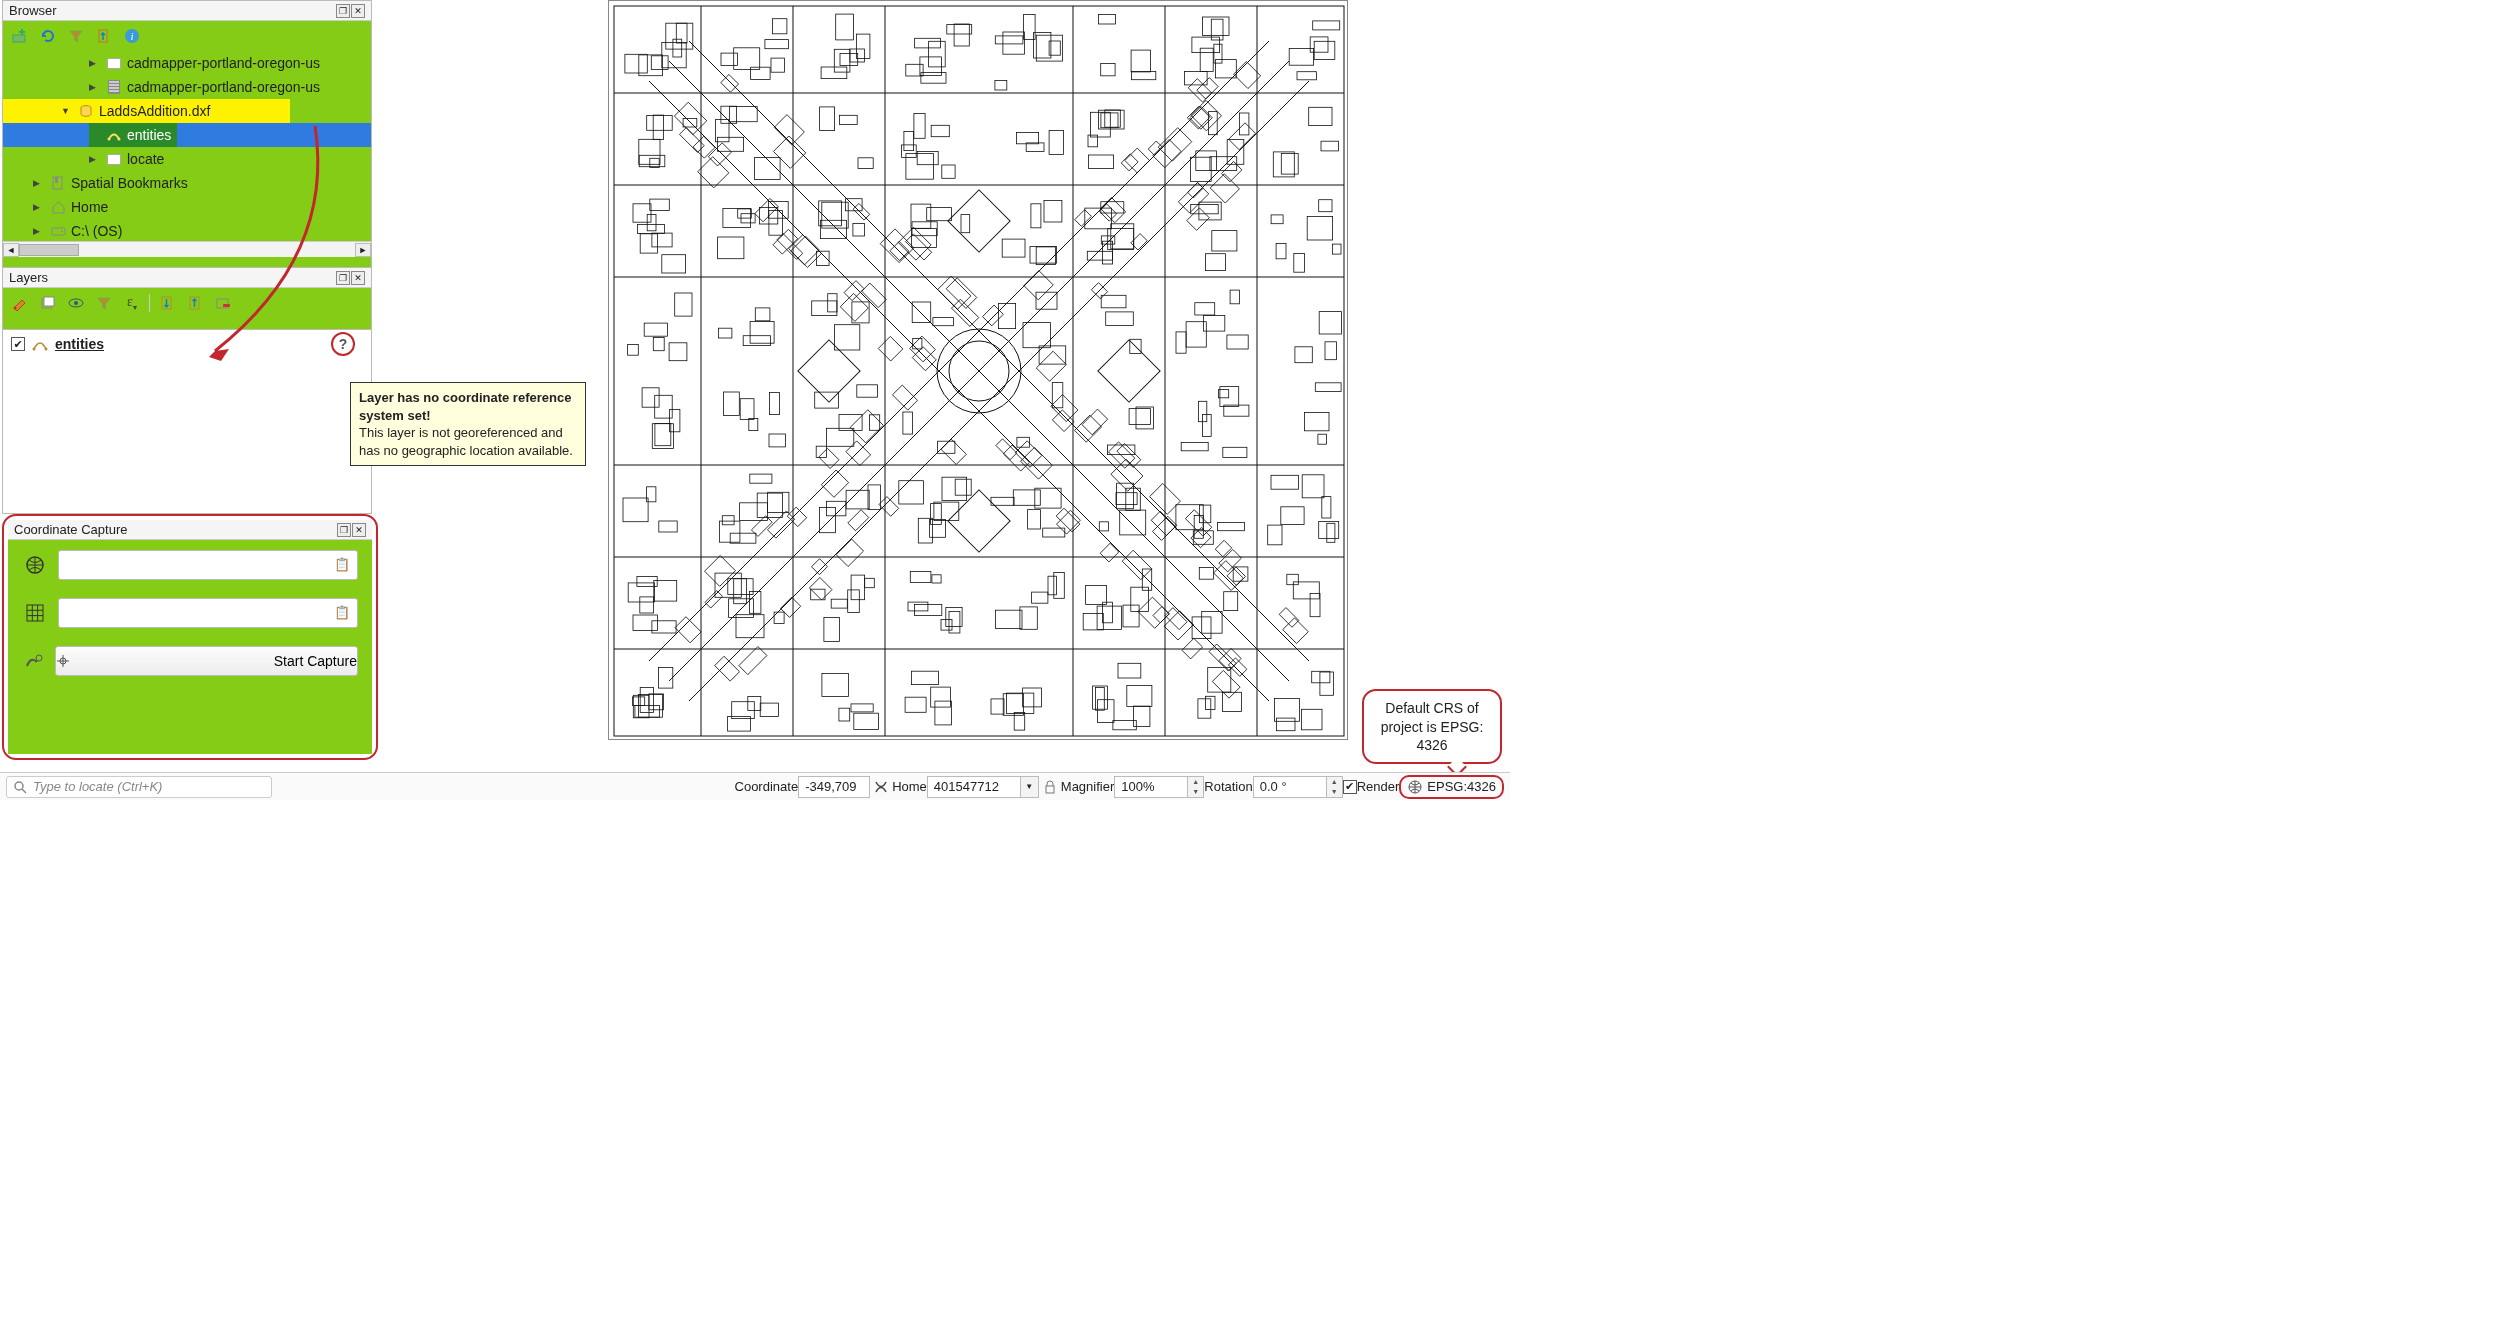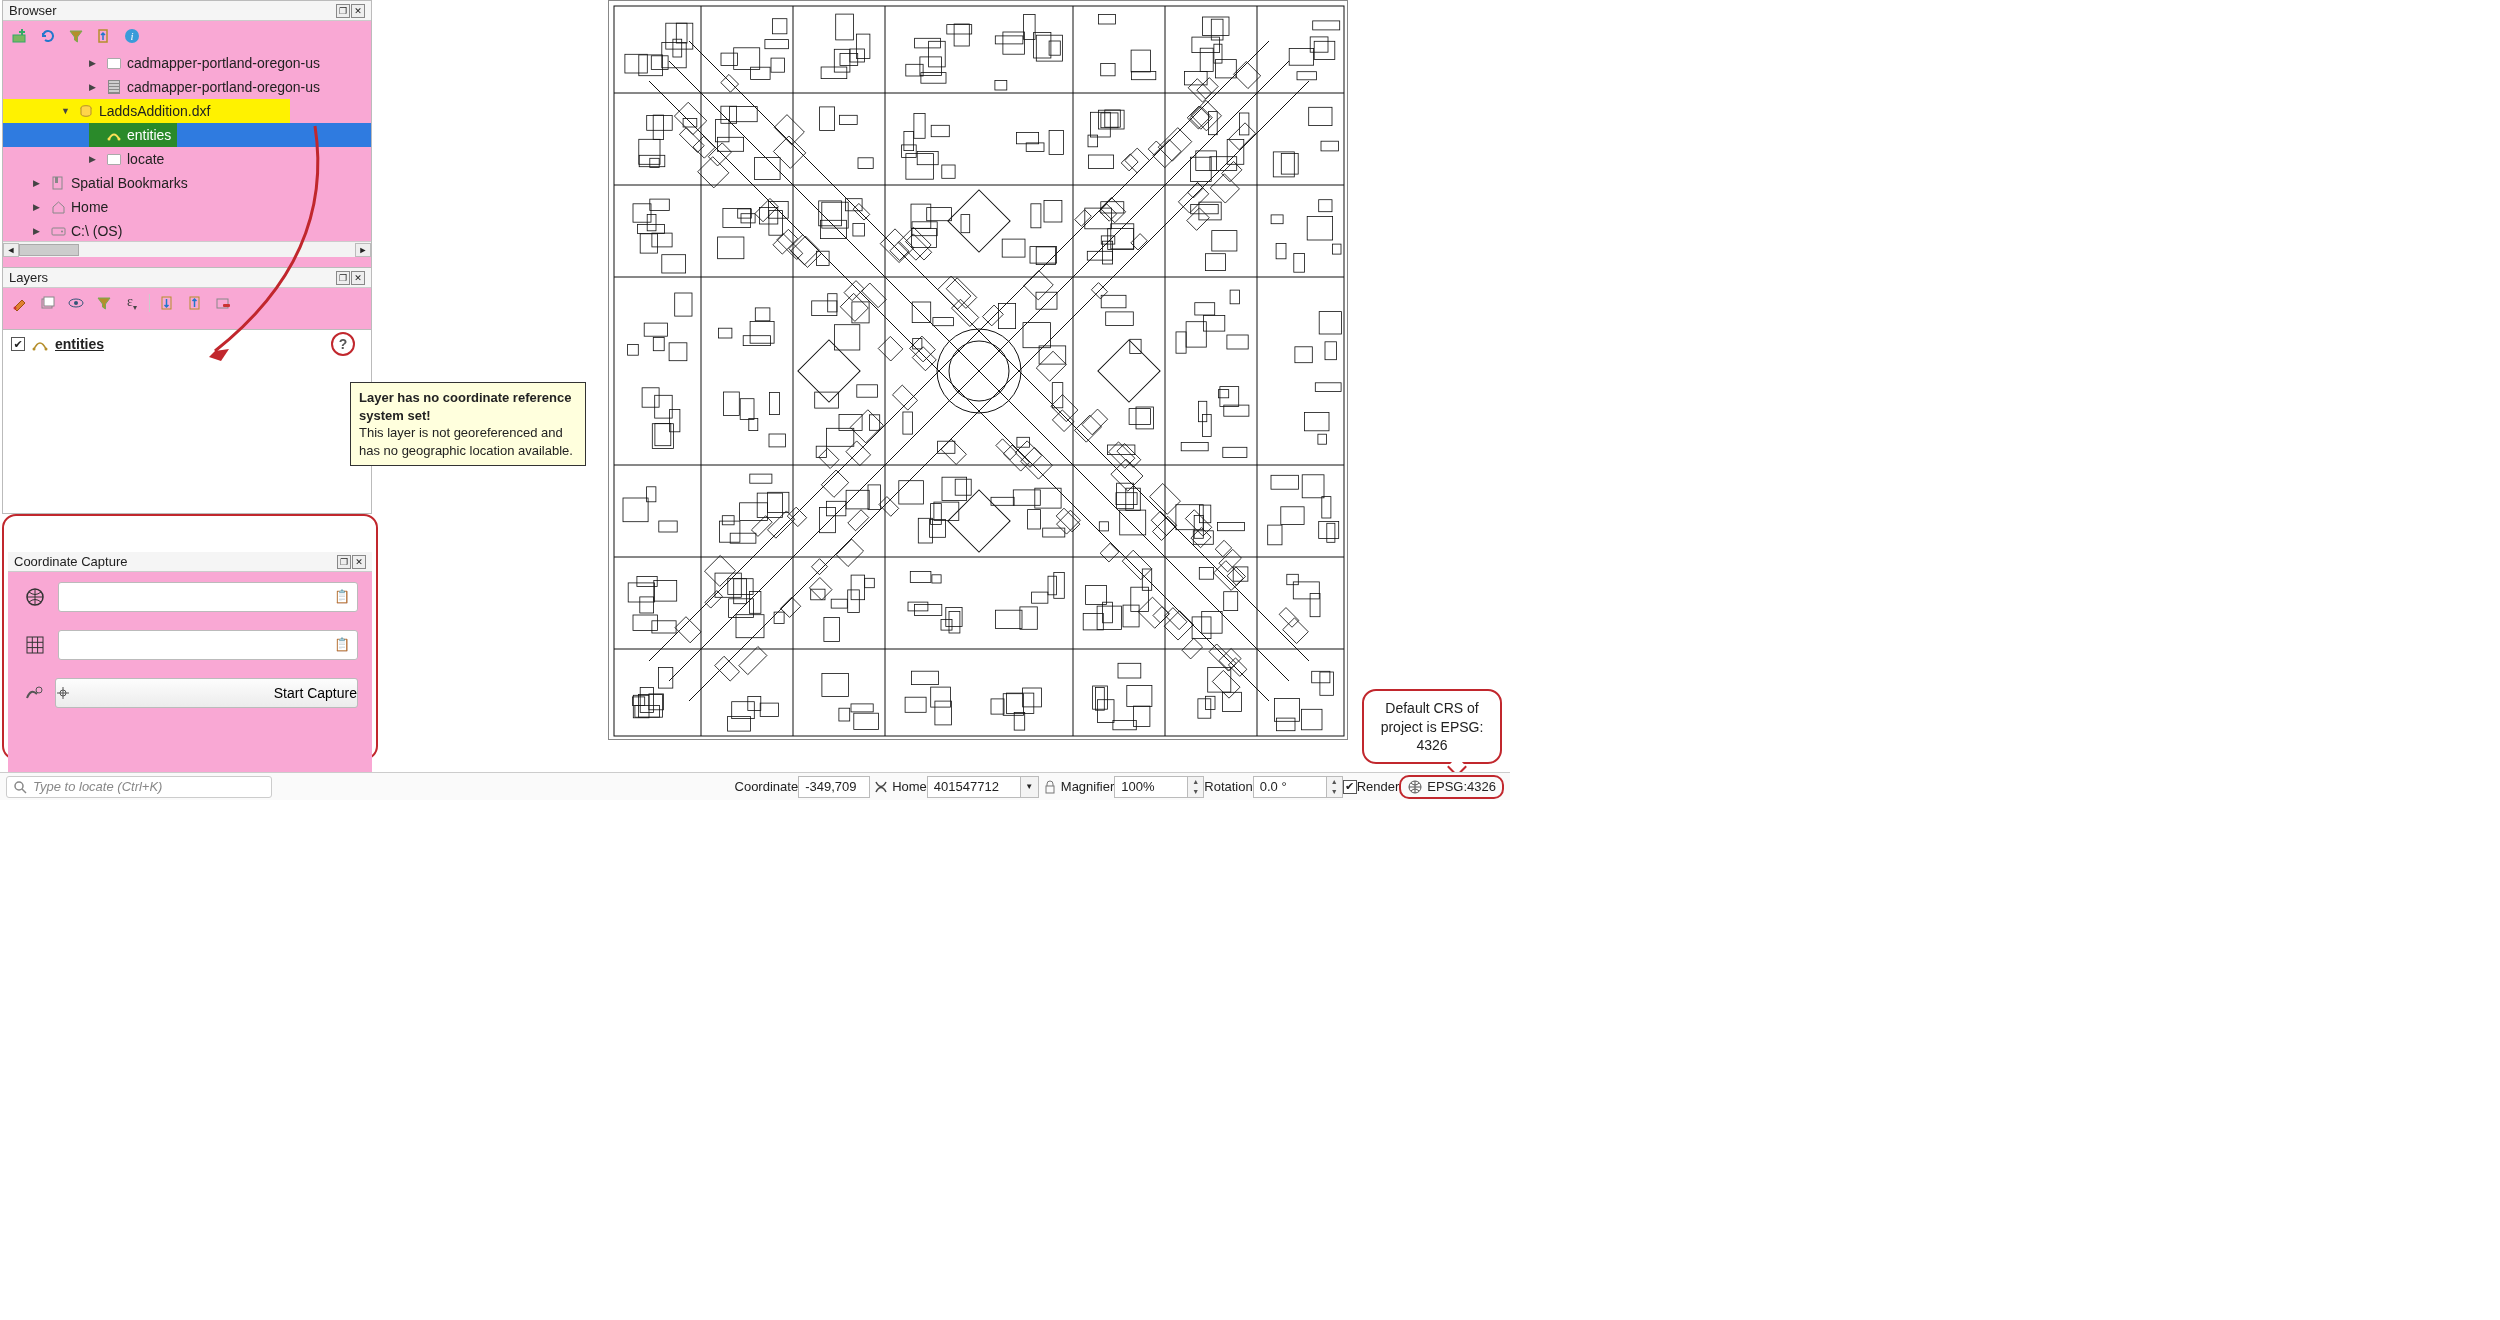--- a/index.html
+++ b/index.html
@@ -1,20 +1,20 @@
 <!DOCTYPE html>
 <html><head>
 <meta charset="utf-8">
 <style>
   * { box-sizing: border-box; margin: 0; padding: 0; }
   body { font-family: "Segoe UI", Tahoma, sans-serif; font-size: 13px; color: #222; background: #fff; width: 2500px; height: 1320px; position: relative; overflow: hidden; transform: scale(0.604); transform-origin: top left; }
   
   body { transform: none; width: 1510px; height: 800px; }
 
-  .panel { border: 1px solid #bbb; background: #f9a8d4; }
+  .panel { border: 1px solid #bbb; background: #84cc16; }
   .panel-header { background: #f5f5f5; border-bottom: 1px solid #ccc; padding: 2px 6px; display: flex; align-items: center; justify-content: space-between; font-size: 13px; }
   .panel-header .title { flex: 1; }
   .panel-header .btns { display: flex; gap: 0; }
   .win-btn { width: 14px; height: 14px; border: 1px solid #888; background: #eee; font-size: 9px; line-height: 12px; text-align: center; cursor: pointer; margin-left: 1px; }
 
   
   #left-col { position: absolute; left: 2px; top: 0; width: 370px; display: flex; flex-direction: column; }
 
   
   #browser-panel { height: 268px; }
@@ -42,21 +42,21 @@
   .layer-row { display: flex; align-items: center; height: 28px; padding: 0 8px; gap: 6px; }
   .layer-name { font-weight: bold; text-decoration: underline; font-size: 14px; }
   .question-circle { position: absolute; right: 16px; top: 2px; width: 24px; height: 24px; border: 2.5px solid #c1272d; border-radius: 50%; display: flex; align-items: center; justify-content: center; font-weight: bold; color: #555; font-size: 14px; }
 
   
   #crs-tooltip { position: absolute; left: 350px; top: 382px; width: 236px; background: #ffffdd; border: 1px solid #333; padding: 6px 8px; font-size: 13px; line-height: 1.35; z-index: 40; }
   #crs-tooltip .tt-title { font-weight: bold; }
 
   
   #coord-wrap { position: absolute; left: 2px; top: 514px; width: 376px; height: 246px; border: 2.5px solid #c1272d; border-radius: 14px; padding: 4px; }
-  #coord-panel { width: 100%; height: 100%; margin-top: 32px; }
+  #coord-panel { width: 100%; height: 100%; }
   .coord-body { padding: 10px 14px; display: flex; flex-direction: column; gap: 18px; }
   .coord-row { display: flex; align-items: center; gap: 10px; }
   .coord-row .icon-slot { width: 26px; height: 26px; display: flex; align-items: center; justify-content: center; }
   .coord-input { flex: 1; height: 30px; border: 1px solid #bbb; border-radius: 3px; background: #fff; padding: 0 30px 0 8px; position: relative; }
   .coord-input .clip { position: absolute; right: 6px; top: 6px; color: #aaa; font-size: 13px; }
   .start-btn { width: 100%; height: 30px; border: 1px solid #bbb; border-radius: 3px; background: linear-gradient(#fdfdfd,#ececec); display: flex; align-items: center; justify-content: space-between; gap: 6px; cursor: pointer; font-size: 14px; }
 
   
   #map-canvas { position: absolute; left: 608px; top: 0; width: 740px; height: 740px; border: 1px solid #888; background: #fff; overflow: hidden; }
 

